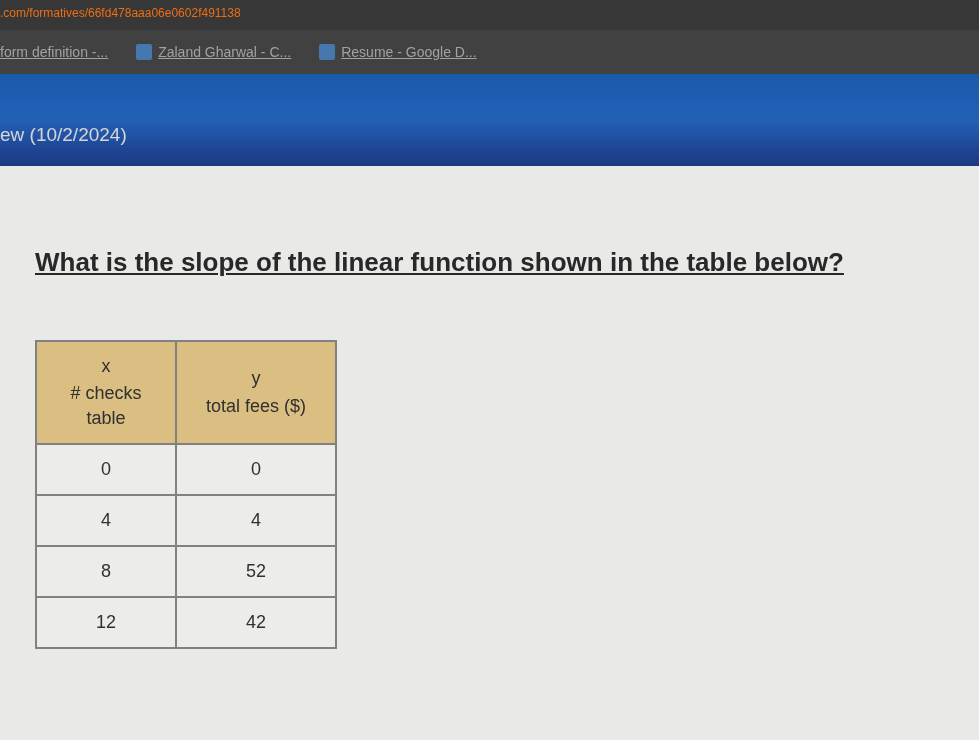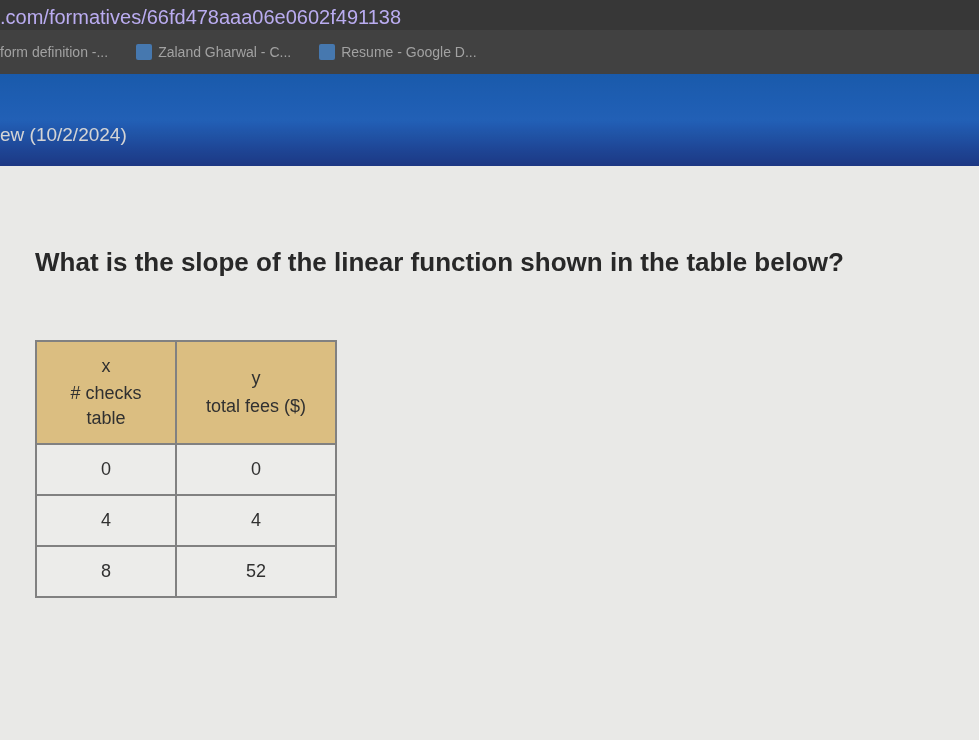--- a/index.html
+++ b/index.html
@@ -10,38 +10,39 @@
     body {
       font-family: Arial, Helvetica, sans-serif;
       width: 979px;
       height: 740px;
       background: #e8e8e6;
       overflow: hidden;
       filter: brightness(0.95);
     }
     .url-bar {
       background: #3a3a3a;
-      color: #c4b5fd;
+      color: #f97316;
       padding: 6px 0 4px 0;
-      font-size: 20px;
+      font-size: 12px;
       height: 30px;
     }
     .bookmarks-bar {
       background: #444;
       color: #aaa;
       padding: 12px 0;
       font-size: 14px;
       height: 44px;
       display: flex;
       align-items: center;
       gap: 28px;
     }
     .bookmark-item {
       display: flex;
       gap: 6px;
+      text-decoration: underline;
     }
     .bookmark-icon {
       width: 16px;
       height: 16px;
       background: #4a7eb8;
       border-radius: 2px;
       display: inline-block;
     }
     .page-header {
       background: linear-gradient(180deg, #1a5fb4 0%, #2465c0 50%, #1e3a8a 100%);
@@ -56,20 +57,21 @@
       background: #f5f5f3;
       padding: 80px 20px 40px 35px;
       height: 590px;
     }
     .question-text {
       font-size: 26px;
       font-weight: 600;
       color: #2a2a2a;
       margin-bottom: 60px;
       line-height: 1.3;
+      text-decoration: underline;
     }
     .data-table {
       border-collapse: collapse;
       background: #fff;
     }
     .data-table th {
       background: #e6c888;
       border: 2px solid #888;
       padding: 12px 20px;
       font-weight: normal;
@@ -148,15 +150,19 @@
         <td>0</td>
       </tr>
       <tr>
         <td>4</td>
         <td>4</td>
       </tr>
       <tr>
         <td>8</td>
         <td>52</td>
       </tr>
+      <tr>
+        <td>12</td>
+        <td>42</td>
+      </tr>
     </tbody>
   </table>
 </div>
 
 </body></html>

